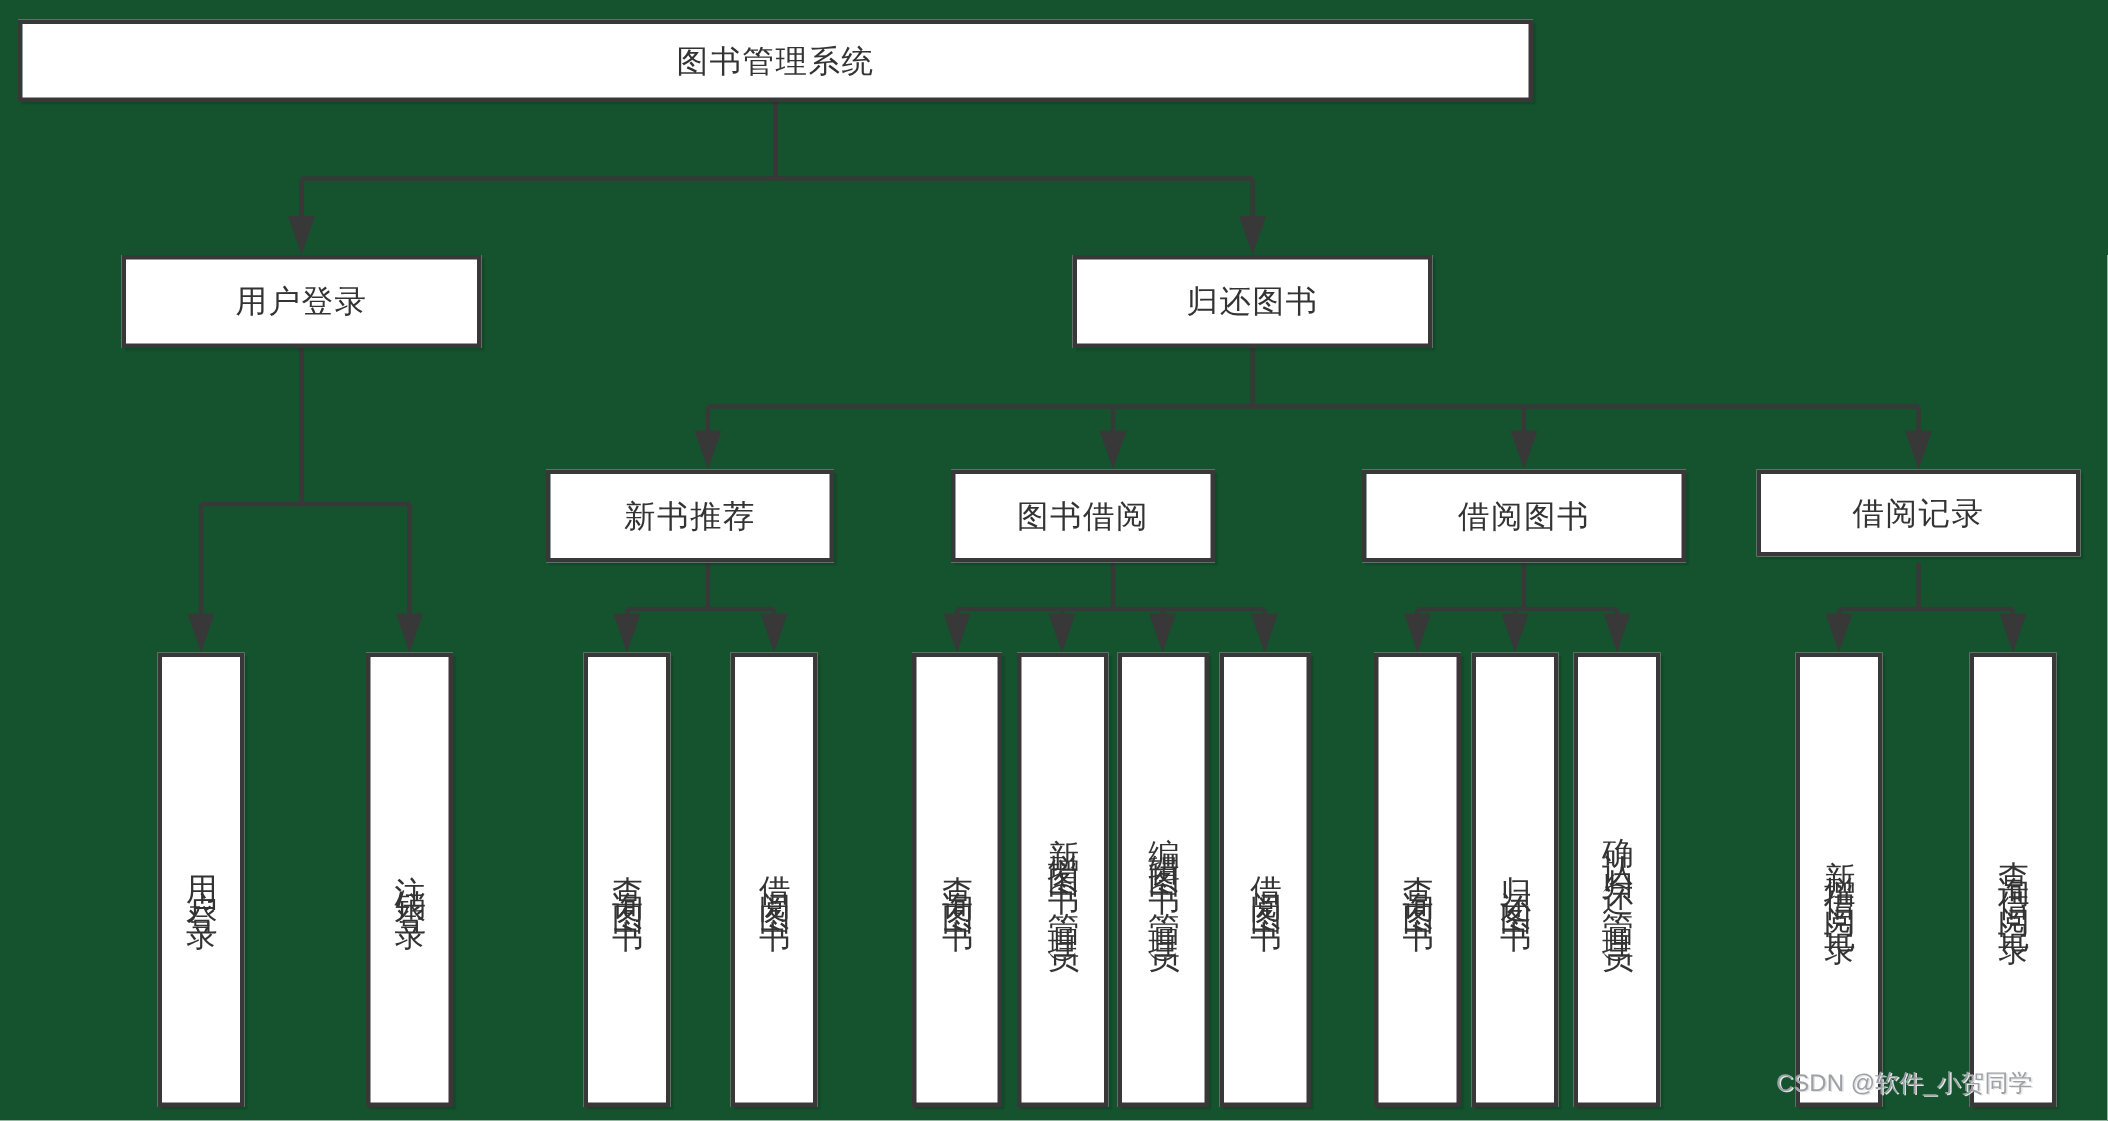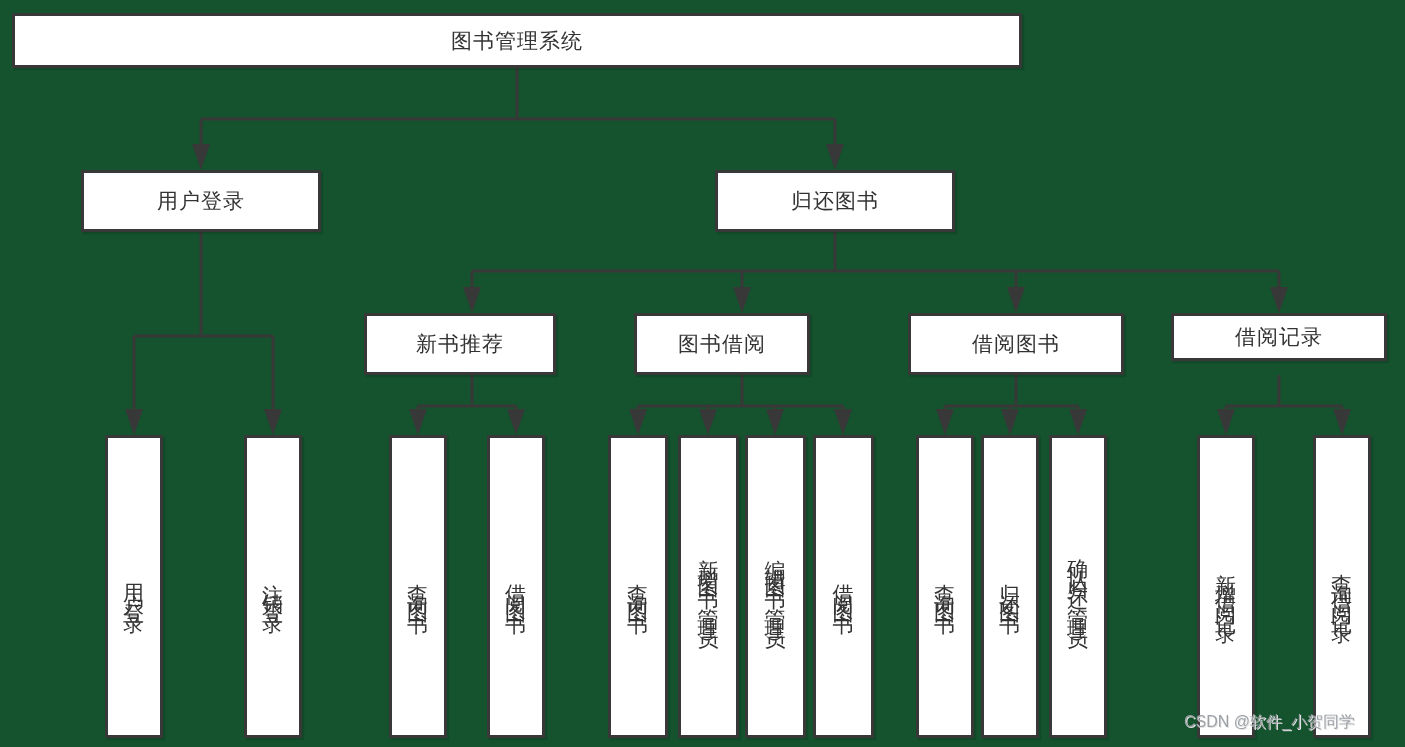--- a/index.html
+++ b/index.html
@@ -105,21 +105,21 @@
 
   <div class="node" style="left:364px;top:313px;width:192px;height:62px">
     <span class="hlabel">新书推荐</span>
   </div>
   <div class="node" style="left:634px;top:313px;width:176px;height:62px">
     <span class="hlabel">图书借阅</span>
   </div>
   <div class="node" style="left:908px;top:313px;width:216px;height:62px">
     <span class="hlabel">借阅图书</span>
   </div>
-  <div class="node" style="left:1171px;top:313px;width:216px;height:48px">
+  <div class="node" style="left:1171px;top:313px;width:216px;height:58px">
     <span class="hlabel">借阅记录</span>
   </div>
 
   <div class="node vnode" style="left:105px;top:435px;width:58px;height:303px">
     <span class="vlabel">用户登录</span>
   </div>
   <div class="node vnode" style="left:244px;top:435px;width:58px;height:303px">
     <span class="vlabel">注销登录</span>
   </div>
 

